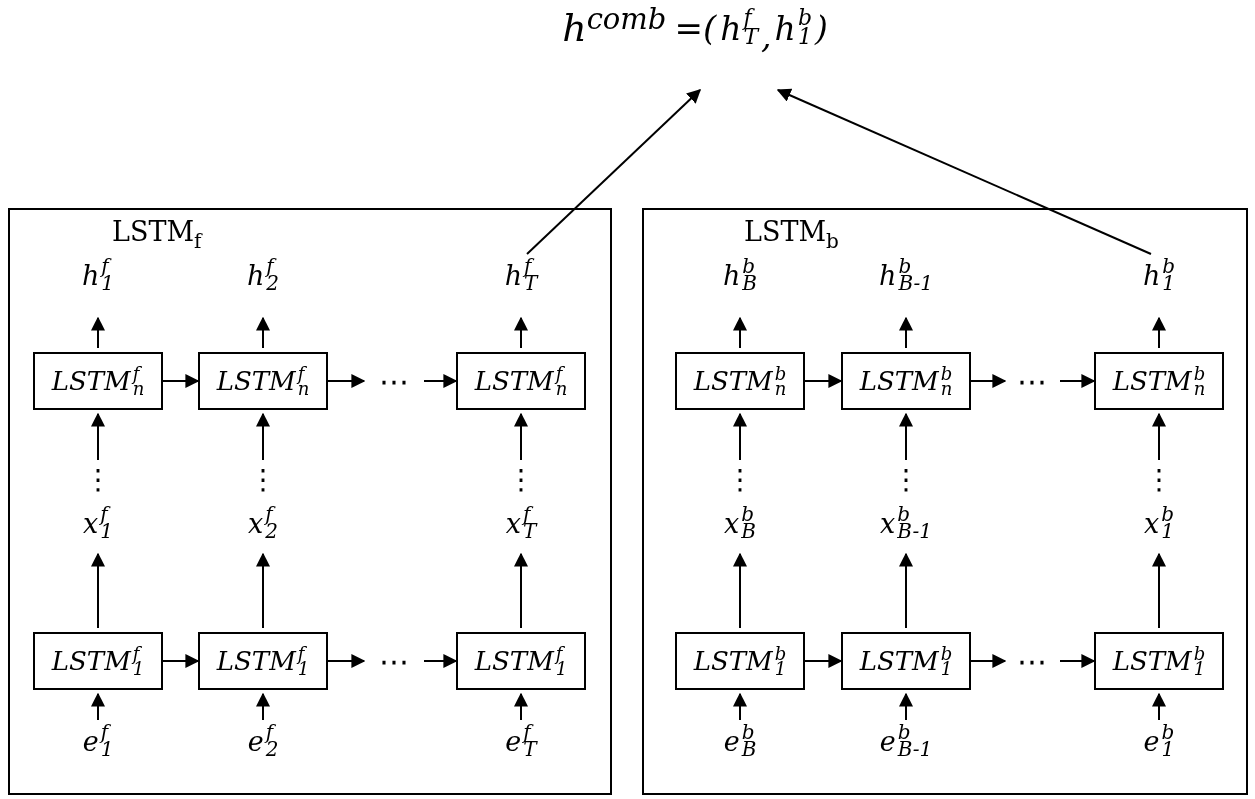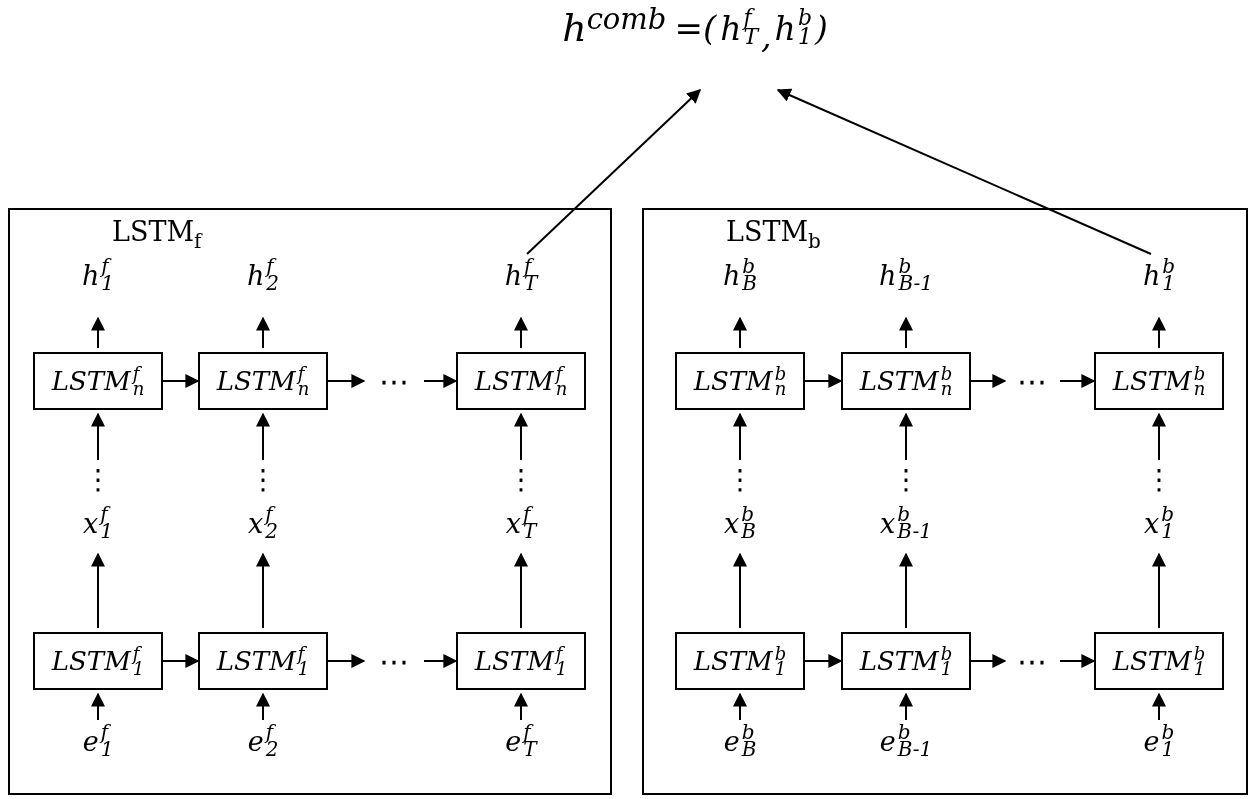--- a/index.html
+++ b/index.html
@@ -242,21 +242,21 @@
         <span class="stack">
           <span>f</span>
           <span>T</span>
         </span>
       </span></div>
 
   <div class="hdots" style="left:394px;top:381px">⋯</div>
   <div class="hdots" style="left:394px;top:661px">⋯</div>
 
   <div class="box" style="left:642px;top:208px;width:602px;height:583px"></div>
-  <div class="box-title" style="left:726px;top:216px"><span>LSTM</span><span class="tsub">b</span></div>
+  <div class="box-title" style="left:744px;top:216px"><span>LSTM</span><span class="tsub">b</span></div>
 
   <div class="sym r-h" style="left:740px"><span class="math">
         <span>h</span>
         <span class="stack">
           <span>b</span>
           <span>B</span>
         </span>
       </span></div>
   <div class="cell r-tc" style="left:740px">
       <span class="math">

